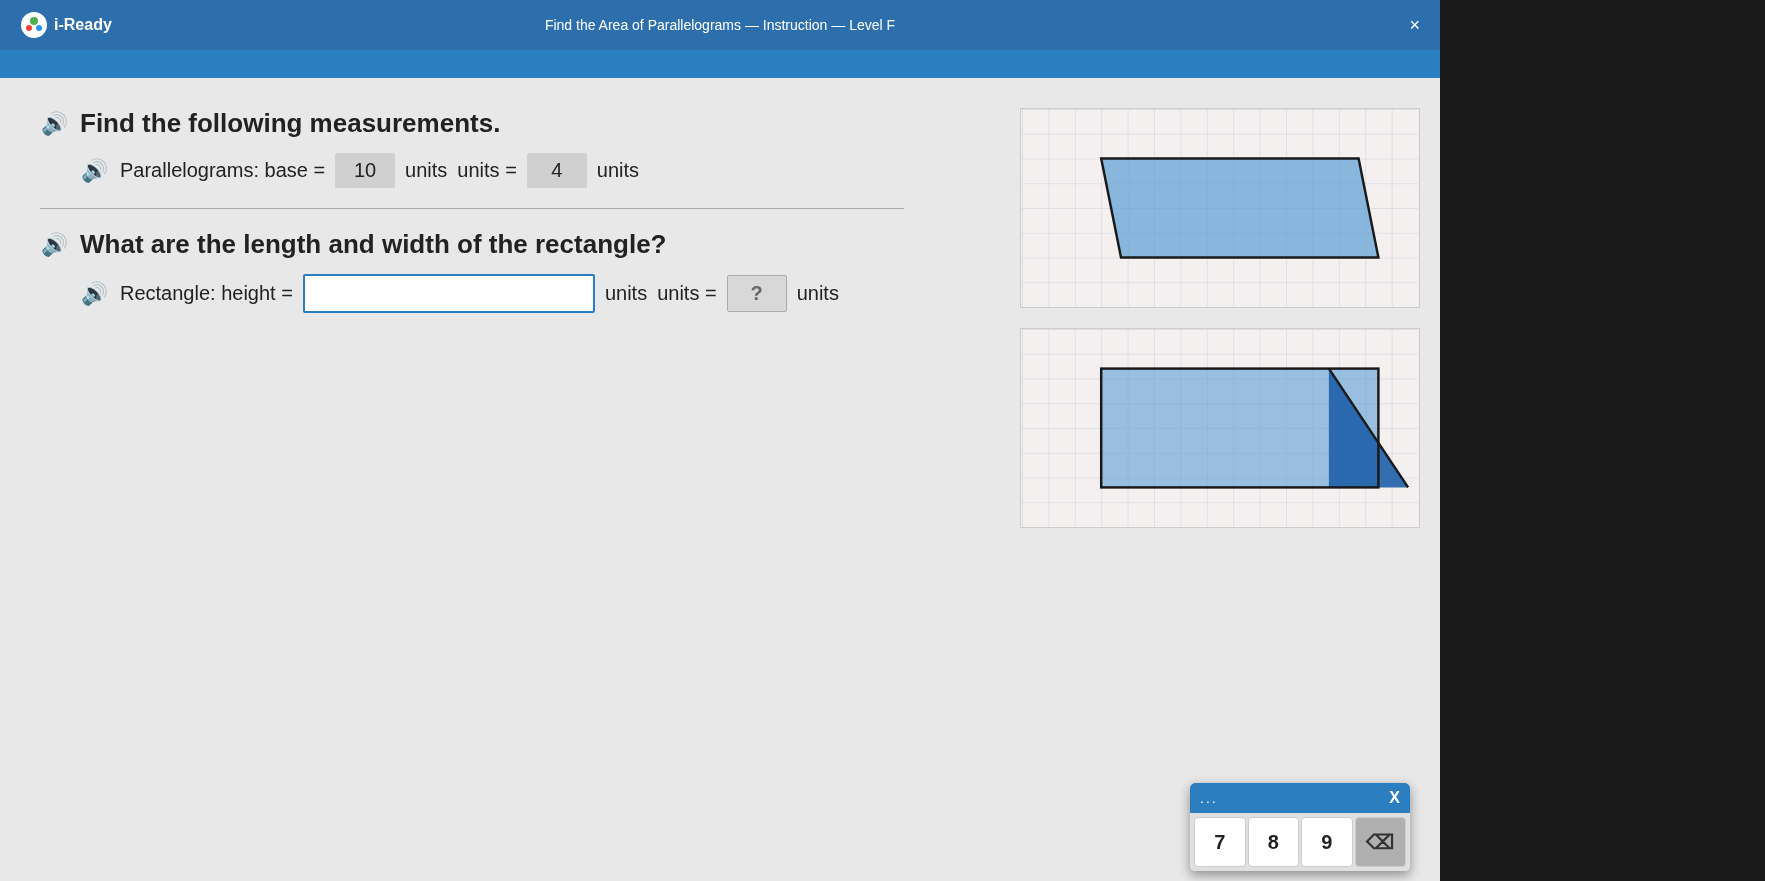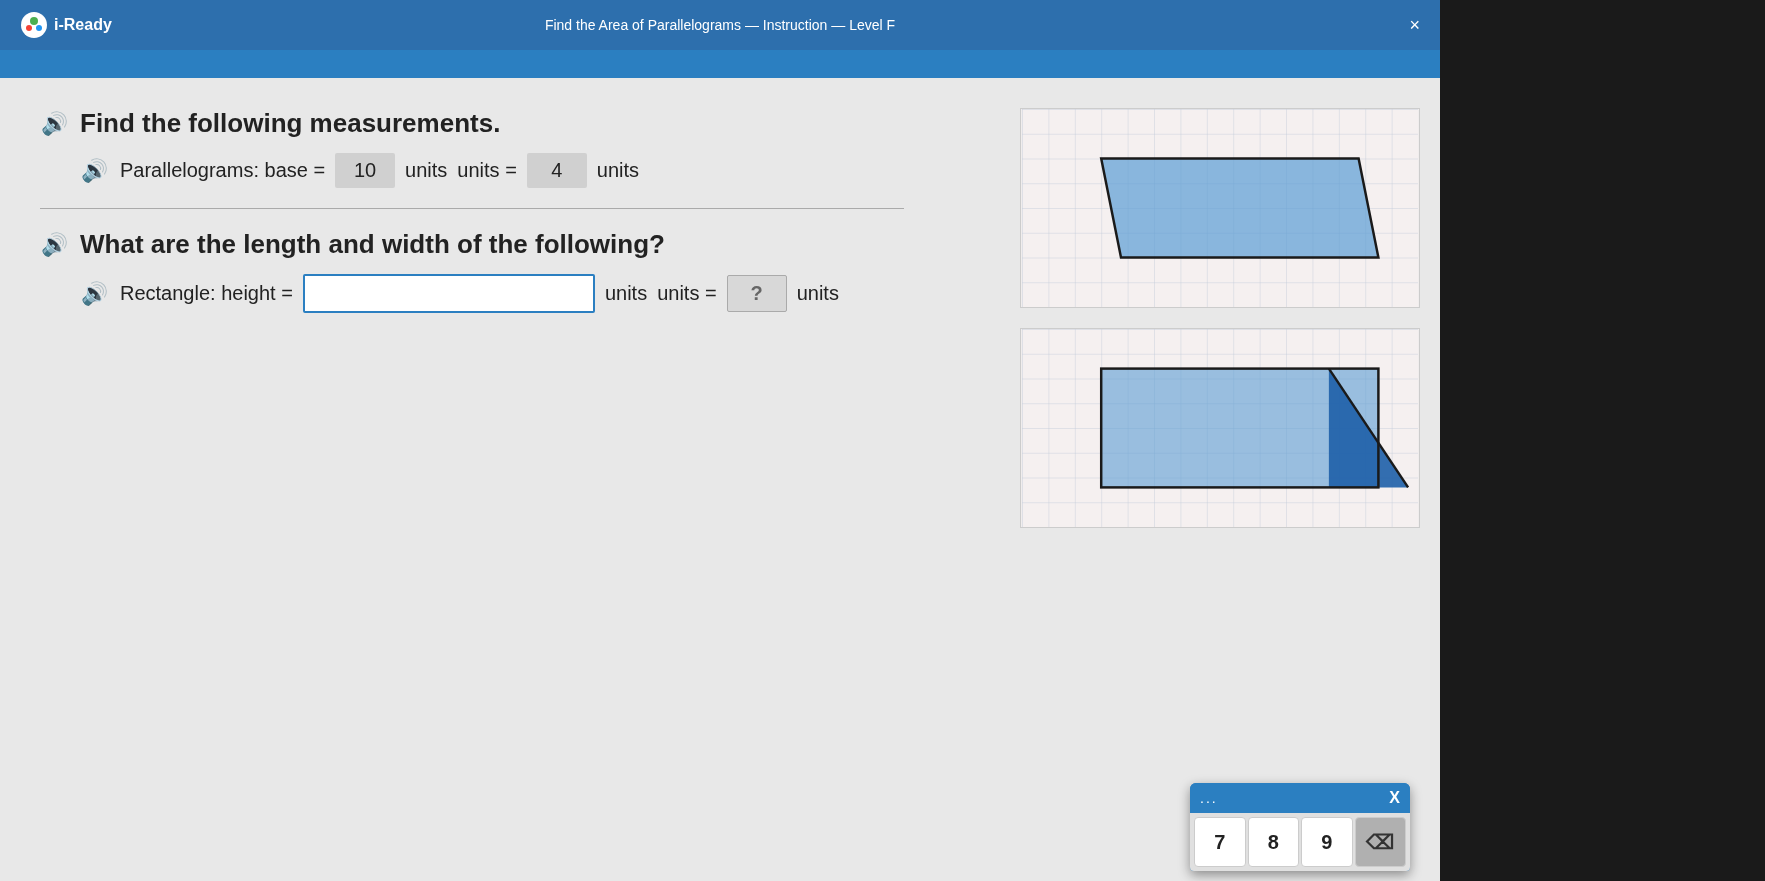--- a/index.html
+++ b/index.html
@@ -266,21 +266,21 @@
         </div>
       </div>
 
       <hr class="divider">
 
       <div class="section">
         <div class="question-row">
           <div class="sound-icon">
             <span class="sound-symbol">🔊</span>
           </div>
-          <span class="question-text">What are the length and width of the following?</span>
+          <span class="question-text">What are the length and width of the rectangle?</span>
         </div>
 
         <div class="measurement-row">
           <div class="sound-icon">
             <span class="sound-symbol">🔊</span>
           </div>
           <span>Rectangle: height =</span>
           <input class="input-box" type="text" value="" style="">
           <span>units</span>
           <span>units =</span>

